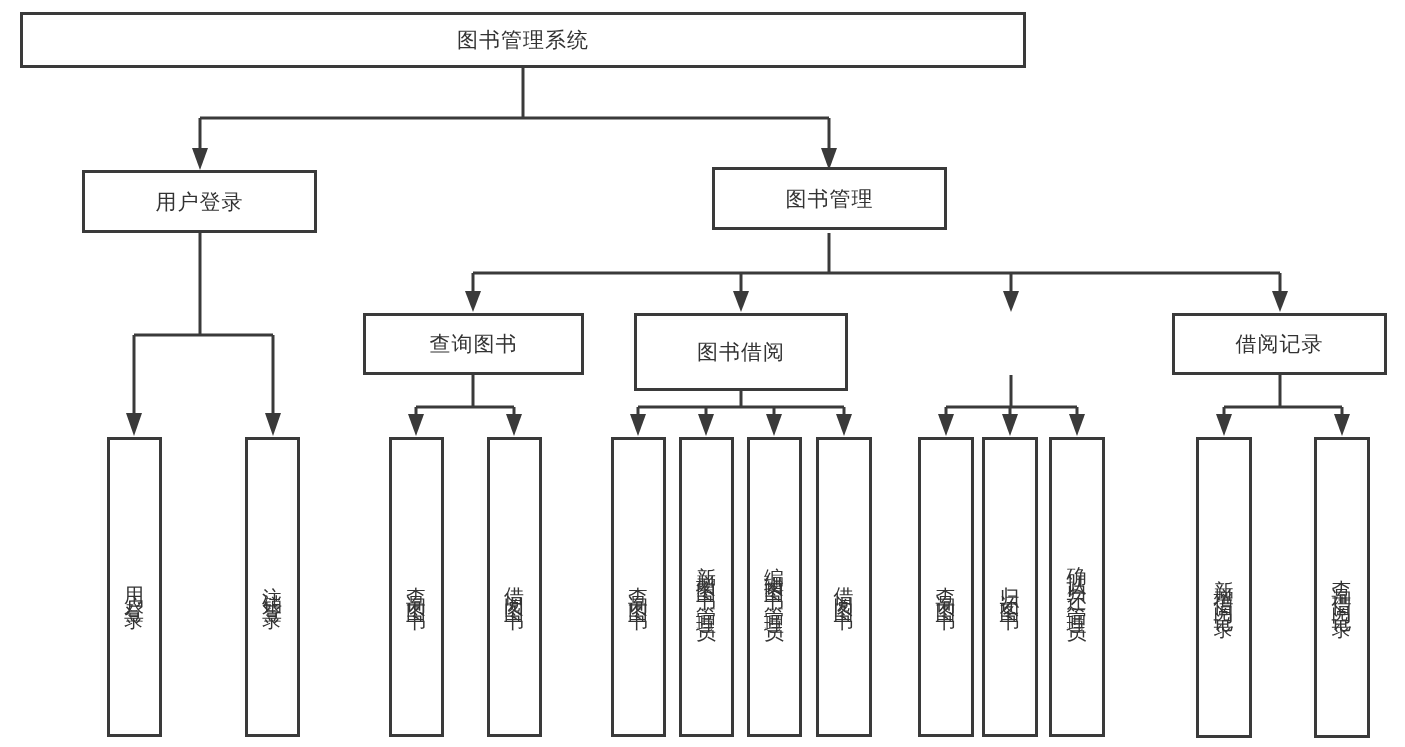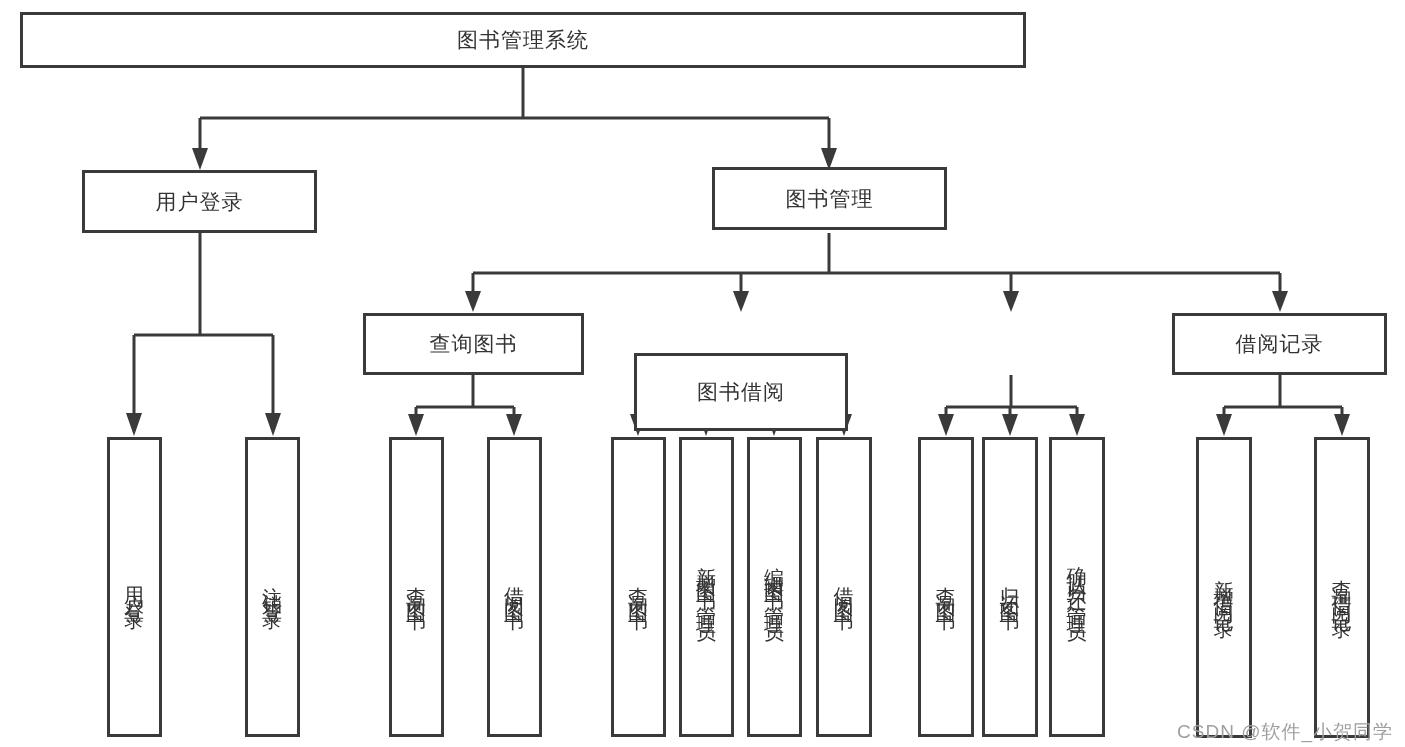--- a/index.html
+++ b/index.html
@@ -123,21 +123,21 @@
   <div class="node hnode" style="left:82px; top:170px; width:235px; height:63px;">
     <span>用户登录</span>
   </div>
   <div class="node hnode" style="left:712px; top:167px; width:235px; height:63px;">
     <span>图书管理</span>
   </div>
 
   <div class="node hnode" style="left:363px; top:313px; width:221px; height:62px;">
     <span>查询图书</span>
   </div>
-  <div class="node hnode" style="left:634px; top:313px; width:214px; height:78px;margin-top:40px;">
+  <div class="node hnode" style="left:634px; top:313px; width:214px; height:78px;">
     <span>图书借阅</span>
   </div>
   <div class="node hnode" style="left:1172px; top:313px; width:215px; height:62px;">
     <span>借阅记录</span>
   </div>
 
   <div class="node vnode" style="left:107px; top:437px; width:55px; height:300px;">
     <span class="vtext">用户登录</span>
   </div>
   <div class="node vnode" style="left:245px; top:437px; width:55px; height:300px;">
@@ -174,15 +174,14 @@
     <span class="vtext">确认归还（管理员）</span>
   </div>
 
   <div class="node vnode" style="left:1196px; top:437px; width:56px; height:301px;">
     <span class="vtext">新增借阅记录</span>
   </div>
   <div class="node vnode" style="left:1314px; top:437px; width:56px; height:301px;">
     <span class="vtext">查询借阅记录</span>
   </div>
 
-  <div class="watermark">CSDN @软件_小贺同学</div>
 
 </div>
 
 </body></html>

